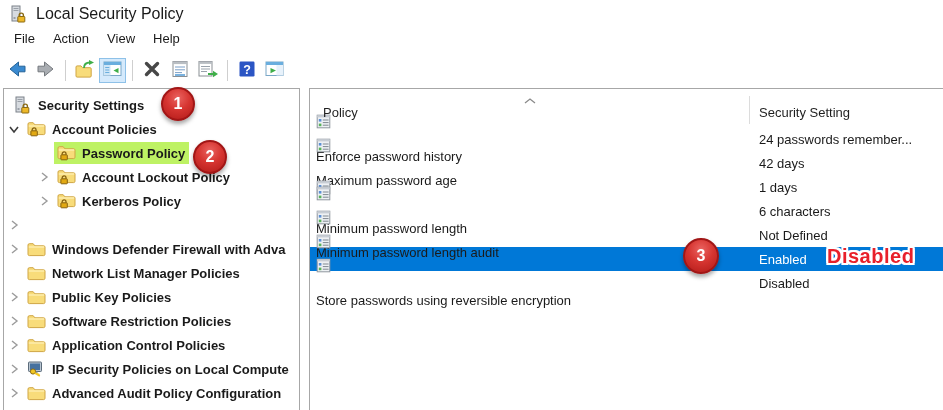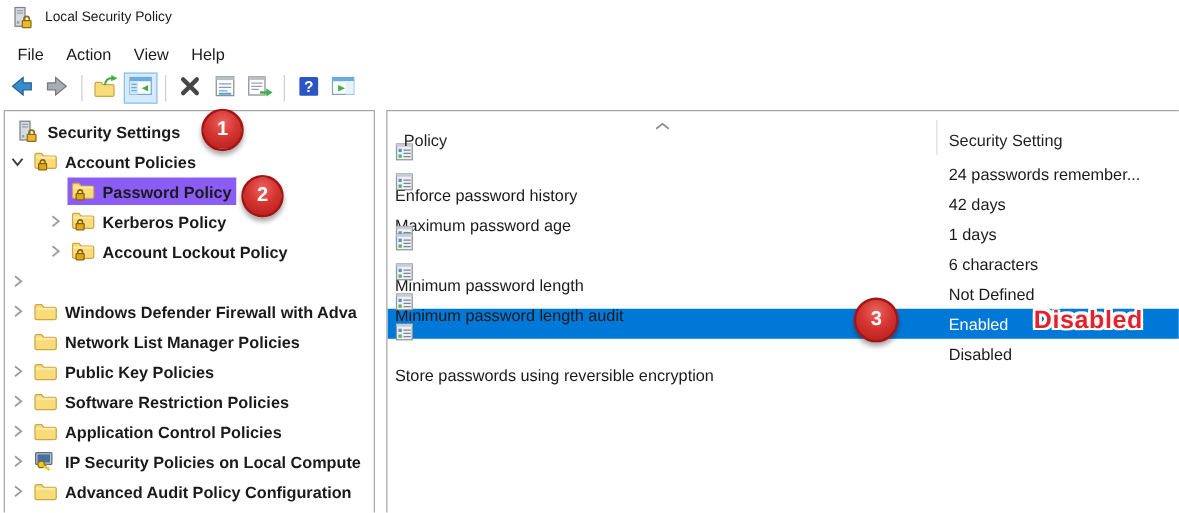--- a/index.html
+++ b/index.html
@@ -4,42 +4,42 @@
 <style>
   * { margin:0; padding:0; box-sizing:border-box; }
   html,body { width:943px; height:410px; overflow:hidden; }
   body {
     position:relative; background:#fff;
     font-family:"Liberation Sans", sans-serif; font-size:13px; color:#1a1a1a;
     -webkit-font-smoothing:antialiased;
   }
   
   .titlebar { height:28px; display:flex; align-items:center; padding-left:8px; gap:8px; }
-  .titlebar .t-text { font-size:11px; }
-  .menubar { height:26px; display:flex; align-items:flex-end; padding-left:5px; }
+  .titlebar .t-text { font-size:16px; }
+  .menubar { height:26px; display:flex; align-items:flex-start; padding-left:5px; }
   .menu-item { padding:3px 9px; cursor:default; }
   .toolbar { height:32px; display:flex; align-items:center; padding-left:4px; }
   .tb-btn { width:27px; height:25px; display:flex; align-items:center; justify-content:center;
             border:1px solid transparent; margin-right:1px; }
   .tb-btn.sel { background:#d5eafc; border-color:#8ec1e8; }
   .tb-sep { width:1px; height:21px; background:#cfcfcf; margin:0 5px; }
   
   .left-pane {
     position:absolute; left:3px; top:88px; width:297px; height:330px;
     border:1px solid #a7a7a7; background:#fff; overflow:hidden; padding-top:4px;
   }
   .right-pane {
     position:absolute; left:309px; top:88px; width:640px; height:330px;
     border:1px solid #a7a7a7; background:#fff; overflow:hidden;
   }
   
   .tree-row { position:relative; height:24px; display:flex; align-items:center; white-space:nowrap; }
   .twisty { position:absolute; top:6px; width:12px; height:12px; display:flex; align-items:center; justify-content:center; }
   .tree-content { display:inline-flex; align-items:center; padding:1px 4px 1px 2px; height:22px; }
-  .tree-content.sel { background:#8b5cf6; }
+  .tree-content.sel { background:#bef264; }
   .t-icon { display:flex; align-items:center; width:20px; justify-content:center; }
   .t-label { margin-left:6px;font-weight:bold; }
   
   .lv-header { position:relative; height:36px; display:flex; align-items:flex-end; color:#1f1f1f; }
   .lv-header .hcell { padding-bottom:5px; }
   .hcell.c1 { width:439px; padding-left:13px; }
   .hcell.c2 { padding-left:10px; }
   .hsep { position:absolute; left:439px; top:7px; width:1px; height:28px; background:#dcdcdc; }
   .sort-caret { position:absolute; left:213px; top:4px; }
   .lv-rows { margin-top:2px; }
@@ -219,39 +219,39 @@
       </span>
       <span class="tree-content" style="margin-left:50px">
         <span class="t-icon">
           <svg width="19" height="16" viewBox="0 0 19 16">
             <path d="M1 3 c0-.8.6-1.3 1.3-1.3 H6.2 l1.7 2.1 H16.6 c.8 0 1.4.5 1.4 1.2 V12.3 c0 .8-.6 1.3-1.4 1.3 H2.3 C1.6 13.6 1 13.1 1 12.3 Z" fill="#f8dc7a" stroke="#cfa544"></path>
             <path d="M1.8 5 H17.2" stroke="#fdeca9" stroke-width="1.6"></path>
             <path d="M5.2 9.8 v-1 a1.9 1.9 0 0 1 3.8 0 v1" fill="none" stroke="#866111" stroke-width="1.3"></path>
             <rect x="3.9" y="9.8" width="6.4" height="5" rx="0.6" fill="#e2a912" stroke="#866111"></rect>
           </svg>
         </span>
-        <span class="t-label">Kerberos Policy</span>
+        <span class="t-label">Account Lockout Policy</span>
       </span>
     </div>
     <div class="tree-row">
       <span class="twisty" style="left:34px">
         <svg width="12" height="12" viewBox="0 0 12 12">
           <path d="M4 2 l5 4 -5 4" fill="none" stroke="#9b9b9b" stroke-width="1.4"></path>
         </svg>
       </span>
       <span class="tree-content" style="margin-left:50px">
         <span class="t-icon">
           <svg width="19" height="16" viewBox="0 0 19 16">
             <path d="M1 3 c0-.8.6-1.3 1.3-1.3 H6.2 l1.7 2.1 H16.6 c.8 0 1.4.5 1.4 1.2 V12.3 c0 .8-.6 1.3-1.4 1.3 H2.3 C1.6 13.6 1 13.1 1 12.3 Z" fill="#f8dc7a" stroke="#cfa544"></path>
             <path d="M1.8 5 H17.2" stroke="#fdeca9" stroke-width="1.6"></path>
             <path d="M5.2 9.8 v-1 a1.9 1.9 0 0 1 3.8 0 v1" fill="none" stroke="#866111" stroke-width="1.3"></path>
             <rect x="3.9" y="9.8" width="6.4" height="5" rx="0.6" fill="#e2a912" stroke="#866111"></rect>
           </svg>
         </span>
-        <span class="t-label">Account Lockout Policy</span>
+        <span class="t-label">Kerberos Policy</span>
       </span>
     </div>
     <div class="tree-row">
       <span class="twisty" style="left:4px">
         <svg width="12" height="12" viewBox="0 0 12 12">
           <path d="M4 2 l5 4 -5 4" fill="none" stroke="#9b9b9b" stroke-width="1.4"></path>
         </svg>
       </span>
     </div>
     <div class="tree-row">

